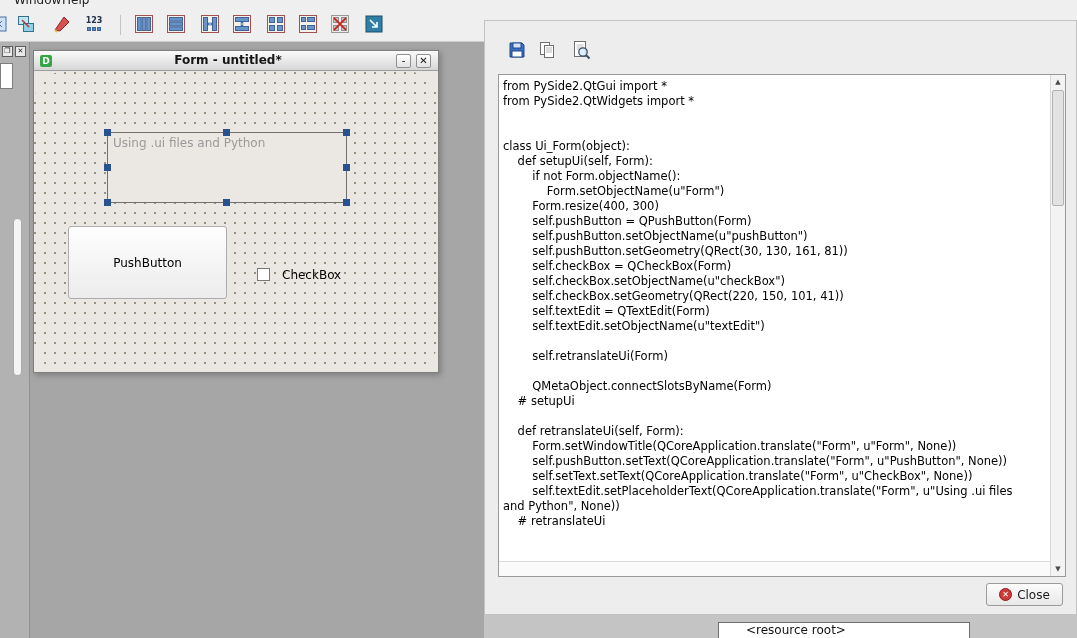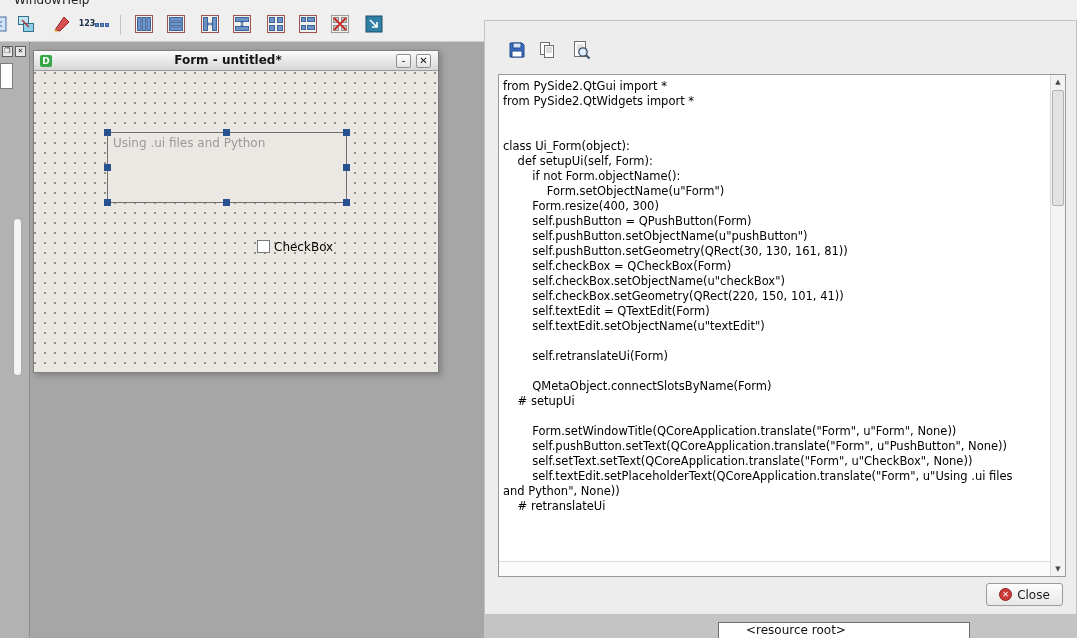--- a/index.html
+++ b/index.html
@@ -5,21 +5,21 @@
   * { margin:0; padding:0; box-sizing:border-box; }
   body { font-family:"DejaVu Sans","Liberation Sans",sans-serif; background:#888; }
   #screen { position:relative; width:1077px; height:638px; overflow:hidden; background:#a6a6a6;padding-left:8px; }
 
   
   .menubar { position:absolute; left:0; top:0; width:100%; height:8px; background:#efefef; overflow:hidden; }
   .mitem { position:absolute; top:-7px; font-size:12px; color:#222; }
 
   
   .toolbar { position:absolute; left:0; top:8px; width:100%; height:34px; background:#efefef; border-bottom:1px solid #cdcdcd; }
-  .tbicon { position:absolute; top:4px; width:24px; height:24px; display:flex; align-items:center; justify-content:center; flex-direction:row; }
+  .tbicon { position:absolute; top:4px; width:24px; height:24px; display:flex; align-items:center; justify-content:center; flex-direction:column; }
   .tsep { position:absolute; left:120px; top:7px; width:1px; height:20px; background:#c3c3c3; }
   .tab123 { font-size:8px; font-weight:bold; color:#20324a; line-height:8px; }
   .tabsq { display:flex; gap:1px; margin-top:2px; }
   .tabsq i { width:4px; height:4px; background:#5b86c0; border:1px solid #3d639c; }
 
   
   .left-dock { position:absolute; left:0; top:42px; width:30px; height:596px; background:#b2b2b2; border-right:1px solid #8f8f8f; }
   .dockbtn { position:absolute; width:11px; height:11px; background:#e9e9e9; border:1px solid #5e5e5e; font-size:7px; line-height:9px; text-align:center; color:#222; }
   .dock-whitebox { position:absolute; left:0; top:21px; width:13px; height:26px; background:#fff; border:1px solid #7d7d7d; }
   .dock-scroll { position:absolute; left:13px; top:176px; width:9px; height:158px; background:#f4f4f4; border:1px solid #a9a9a9; border-radius:4px; }
@@ -27,31 +27,31 @@
   
   .form-window { position:absolute; left:33px; top:50px; width:406px; height:323px; background:#ebe8e3; border:1px solid #7f7f7f; box-shadow:2px 2px 6px rgba(0,0,0,0.25); }
   .titlebar { position:absolute; left:0; top:0; right:0; height:20px; background:linear-gradient(#fbfbfb,#d6d6d6); border-bottom:1px solid #9c9c9c; }
   .appicon { position:absolute; left:6px; top:4px; width:12px; height:12px; background:#35a545; border-radius:2px; color:#fff; font-size:9px; font-weight:bold; line-height:12px; text-align:center; }
   .wtitle { position:absolute; left:0; right:16px; top:2px; text-align:center; font-size:12px; font-weight:bold; color:#151515; }
   .win-btn { position:absolute; top:3px; width:15px; height:14px; background:linear-gradient(#ffffff,#e2e2e2); border:1px solid #8f8f8f; border-radius:2px; font-size:10px; line-height:12px; text-align:center; color:#111; }
   .win-btn.close { font-weight:bold; }
   .canvas { position:absolute; left:0; top:20px; right:0; bottom:0;
             background-color:#ebe8e3;
             background-image:radial-gradient(circle, #97917f 1px, transparent 1.2px);
-            background-size:10px 10px; background-position:6px 7px; }
+            background-size:10px 10px; background-position:6px 7px;border-radius:32px; }
 
   .textedit { position:absolute; left:73px; top:61px; width:240px; height:71px; background:#ebe8e3; border:1px solid #6f6f6f; }
   .placeholder { padding:3px 5px; font-size:12px; color:#9a9a9a; }
   .h { position:absolute; width:7px; height:7px; background:#27518f; }
   .h-tl{left:-4px;top:-4px;} .h-t{left:calc(50% - 4px);top:-4px;} .h-tr{right:-4px;top:-4px;}
   .h-l{left:-4px;top:calc(50% - 4px);} .h-r{right:-4px;top:calc(50% - 4px);}
   .h-bl{left:-4px;bottom:-4px;} .h-b{left:calc(50% - 4px);bottom:-4px;} .h-br{right:-4px;bottom:-4px;}
 
   .pushbtn { position:absolute; left:34px; top:155px; width:159px; height:73px; background:linear-gradient(#fefefe,#ececec); border:1px solid #adadad; border-radius:3px; display:flex; align-items:center; justify-content:center; font-size:12px; color:#000; }
-  .cbrow { position:absolute; left:223px; top:168px; height:15px; display:flex; align-items:center; gap:4px;text-align:center; }
+  .cbrow { position:absolute; left:223px; top:196px; height:15px; display:flex; align-items:center; gap:12px;text-align:center; }
   .cbbox { width:13px; height:13px; background:#fff; border:1px solid #777; }
   .cblabel { font-size:12px; color:#000; }
 
   
   .code-panel { position:absolute; left:484px; top:20px; width:593px; height:595px; background:#ededed; border:1px solid #c2c2c2; }
   .code-area { position:absolute; left:13px; top:53px; width:568px; height:503px; background:#fff; border:1px solid #999; }
   .code-content { position:absolute; left:0; top:0; right:15px; bottom:15px; padding:4px 0 0 4px; overflow:hidden; }
   .code-line { height:15px; white-space:pre; font-size:11.5px; color:#000; font-family:"DejaVu Sans","Liberation Sans",sans-serif; }
   .hscroll { position:absolute; left:0; right:15px; bottom:0; height:15px; background:#fafafa; border-top:1px solid #dcdcdc; }
   .vscroll { position:absolute; right:0; top:0; bottom:0; width:15px; background:#f3f3f3; border-left:1px solid #d8d8d8; }
@@ -192,20 +192,21 @@
         <div class="placeholder">Using .ui files and Python</div>
         <div class="h h-tl"></div>
         <div class="h h-t"></div>
         <div class="h h-tr"></div>
         <div class="h h-l"></div>
         <div class="h h-r"></div>
         <div class="h h-bl"></div>
         <div class="h h-b"></div>
         <div class="h h-br"></div>
       </div>
+      <div class="pushbtn">PushButton</div>
       <div class="cbrow">
         <div class="cbbox"></div>
         <span class="cblabel">CheckBox</span>
       </div>
     </div>
   </div>
 
   <div class="code-panel">
     <div class="tbicon" style="left:20px;top:17px">
       <svg width="22" height="22">
@@ -248,20 +249,21 @@
           <div class="code-line">        self.checkBox.setObjectName(u"checkBox")</div>
           <div class="code-line">        self.checkBox.setGeometry(QRect(220, 150, 101, 41))</div>
           <div class="code-line">        self.textEdit = QTextEdit(Form)</div>
           <div class="code-line">        self.textEdit.setObjectName(u"textEdit")</div>
           <div class="code-line"></div>
           <div class="code-line">        self.retranslateUi(Form)</div>
           <div class="code-line"></div>
           <div class="code-line">        QMetaObject.connectSlotsByName(Form)</div>
           <div class="code-line">    # setupUi</div>
           <div class="code-line"></div>
+          <div class="code-line">    def retranslateUi(self, Form):</div>
           <div class="code-line">        Form.setWindowTitle(QCoreApplication.translate("Form", u"Form", None))</div>
           <div class="code-line">        self.pushButton.setText(QCoreApplication.translate("Form", u"PushButton", None))</div>
           <div class="code-line">        self.setText.setText(QCoreApplication.translate("Form", u"CheckBox", None))</div>
           <div class="code-line">        self.textEdit.setPlaceholderText(QCoreApplication.translate("Form", u"Using .ui files</div>
           <div class="code-line">and Python", None))</div>
           <div class="code-line">    # retranslateUi</div>
         </div>
       <div class="hscroll"></div>
       <div class="vscroll">
         <div class="varrow up">▲</div>

